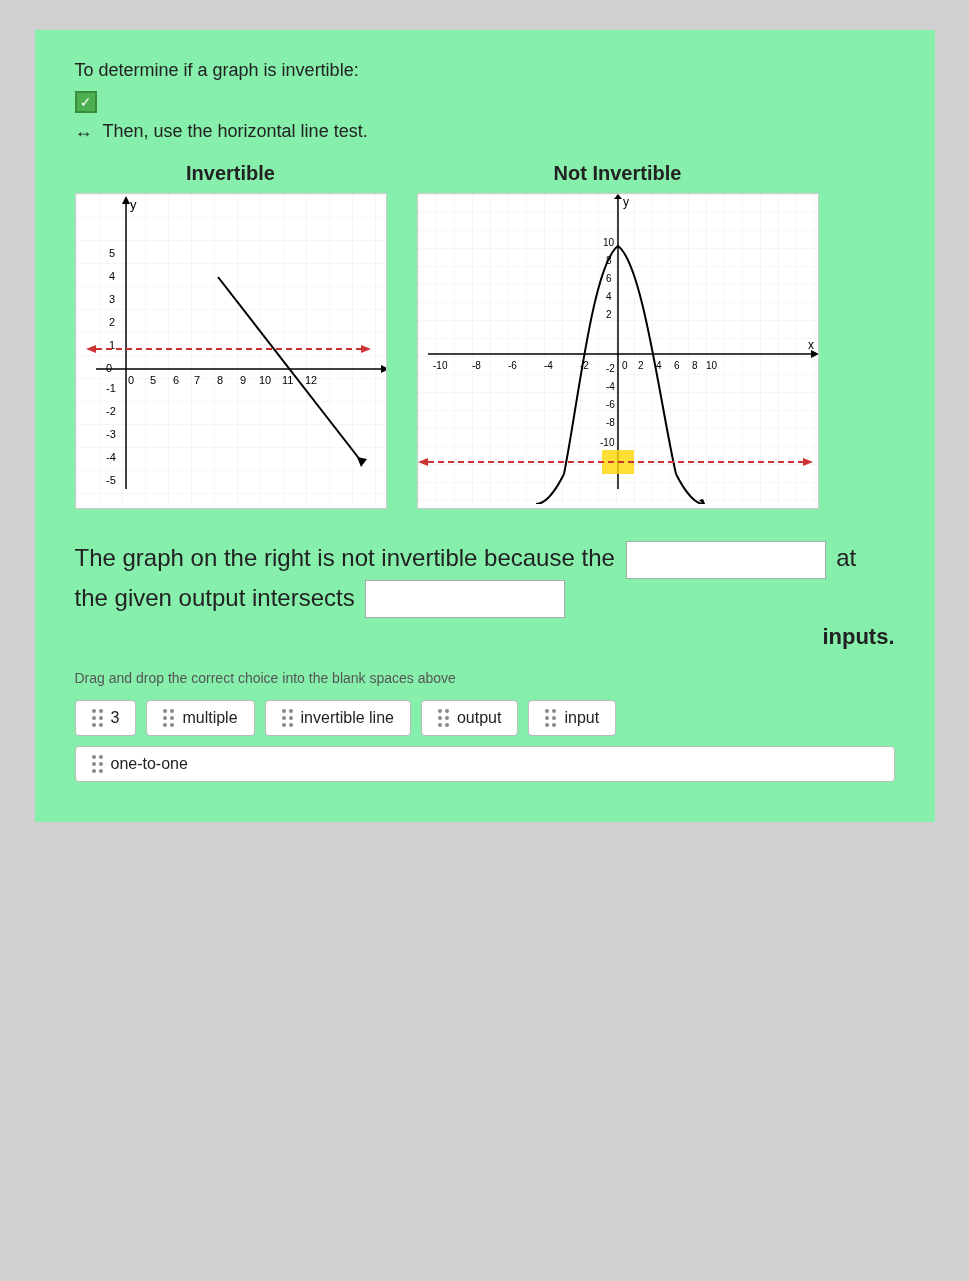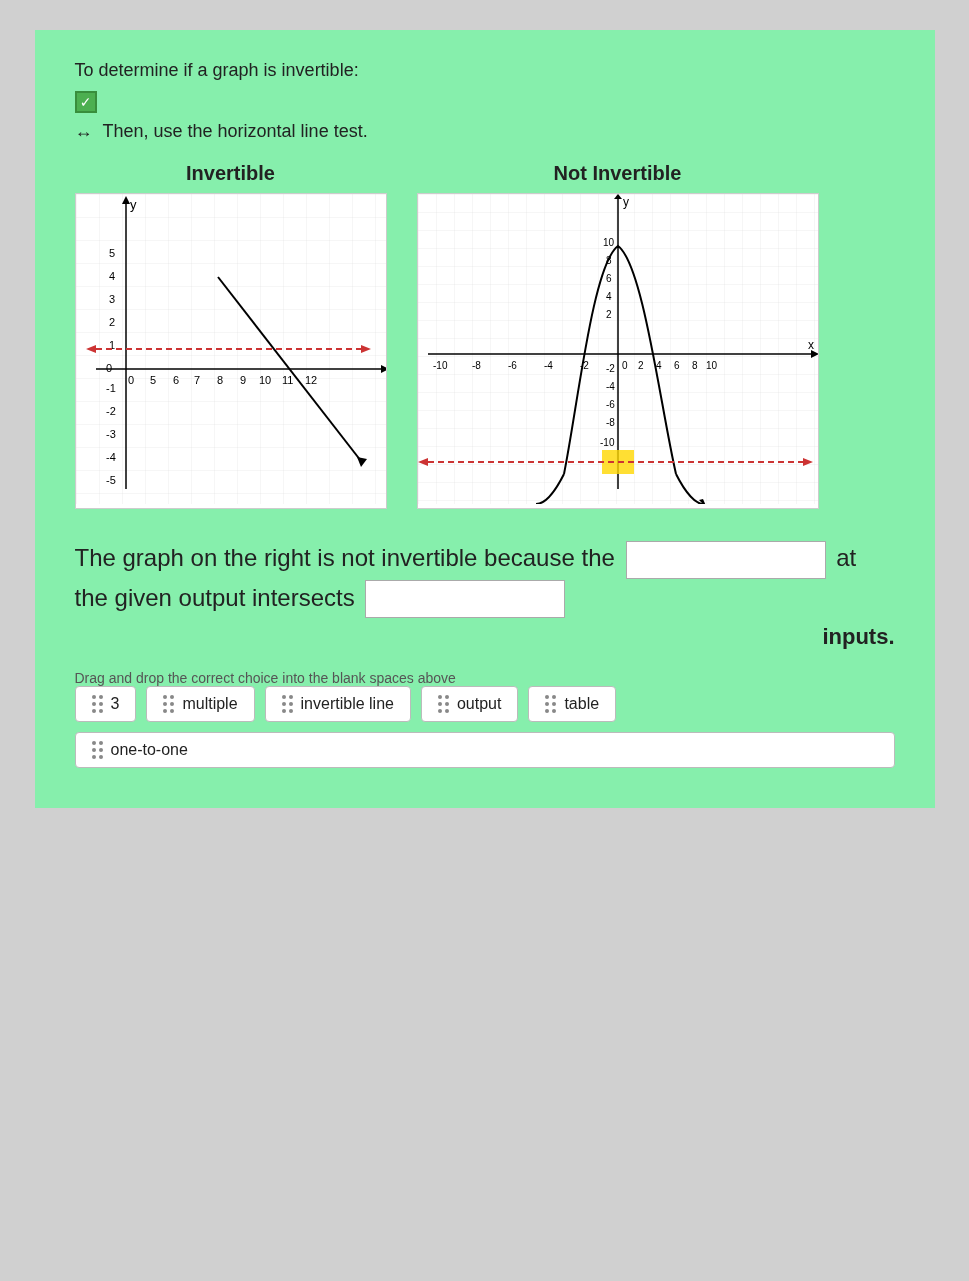--- a/index.html
+++ b/index.html
@@ -91,21 +91,21 @@
     .inputs-label {
       font-size: 22px;
       font-weight: bold;
       color: #222;
       margin-bottom: 20px;
       text-align: right;
     }
     .drag-instruction {
       font-size: 14px;
       color: #555;
-      margin-bottom: 0;
+      margin-bottom: 14px;
     }
     .drag-options {
       display: flex;
       flex-wrap: wrap;
       gap: 10px;
     }
     .drag-chip {
       display: flex;
       align-items: center;
       gap: 8px;
@@ -323,21 +323,21 @@
     </div>
     <div class="drag-chip">
       <div class="drag-dots">
         <span></span>
           <span></span>
           <span></span>
           <span></span>
           <span></span>
           <span></span>
       </div>
-      <span>table</span>
+      <span>input</span>
     </div>
   </div>
   <div style="margin-top:10px;">
     <div class="drag-chip">
       <div class="drag-dots">
         <span></span>
           <span></span>
           <span></span>
           <span></span>
           <span></span>

